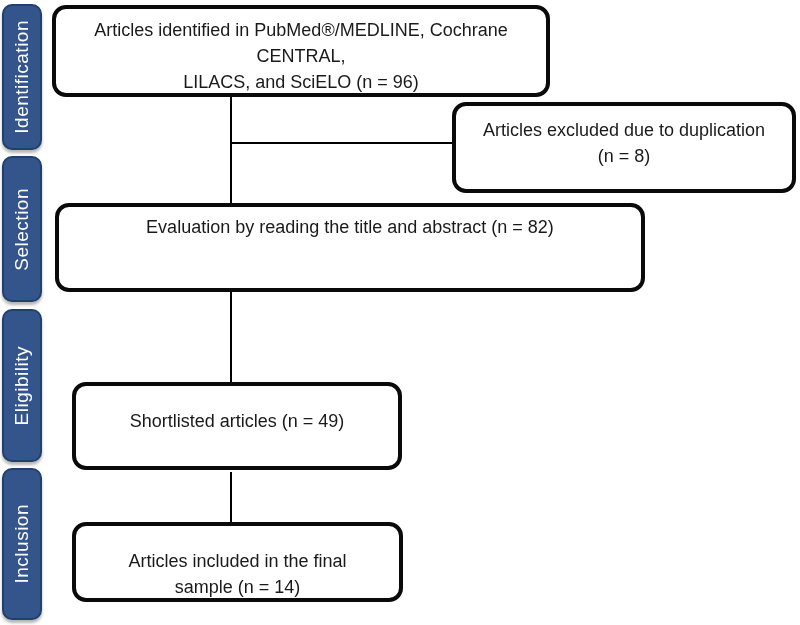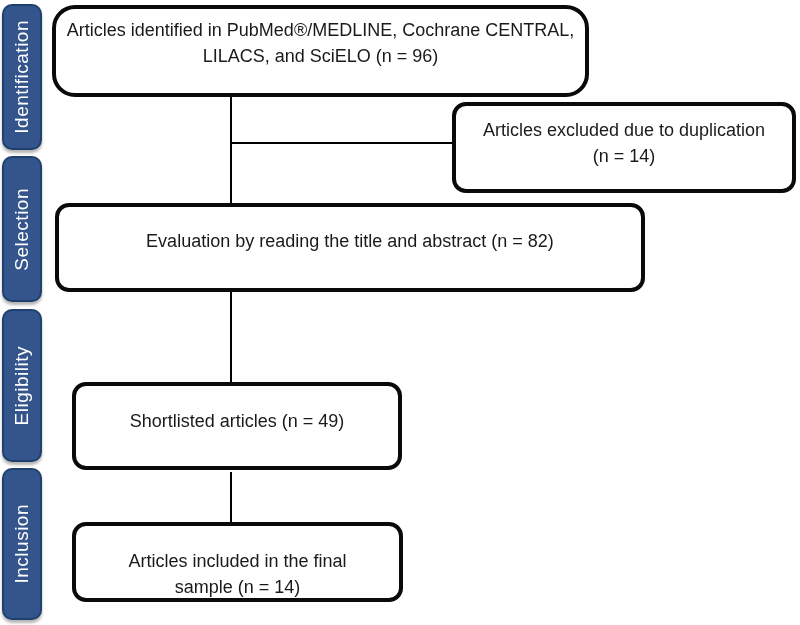--- a/index.html
+++ b/index.html
@@ -54,23 +54,23 @@
     border-radius: 14px;
     box-sizing: border-box;
     display: flex;
     justify-content: center;
     text-align: center;
     color: #1a1a1a;
     font-size: 18px;
     line-height: 26px;
   }
   .box-text { white-space: pre-line; }
-  .box-identified  { left: 52px;  top: 5px;   width: 537px; height: 92px; padding-top: 8px; border-radius: 23px;  }
+  .box-identified  { left: 52px;  top: 5px;   width: 498px; height: 92px; padding-top: 8px;  }
   .box-excluded    { left: 452px; top: 102px; width: 344px; height: 91px; padding-top: 11px; }
-  .box-evaluation  { left: 55px;  top: 203px; width: 590px; height: 89px; padding-top: 21px; }
+  .box-evaluation  { left: 55px;  top: 203px; width: 590px; height: 89px; padding-top: 7px; }
   .box-shortlisted { left: 72px;  top: 382px; width: 330px; height: 88px; padding-top: 22px; }
   .box-final       { left: 72px;  top: 522px; width: 331px; height: 80px; padding-top: 22px;  }
 </style>
 </head>
 <body>
 
 <div class="canvas">
 
   <div class="stage stage-identification">
     <span class="stage-label">Identification</span>
@@ -89,21 +89,21 @@
   <div class="connector conn-h1"></div>
   <div class="connector conn-v2"></div>
   <div class="connector conn-v3"></div>
 
   <div class="box box-identified">
     <span class="box-text">Articles identified in PubMed®/MEDLINE, Cochrane CENTRAL,
 LILACS, and SciELO (n = 96)</span>
   </div>
   <div class="box box-excluded">
     <span class="box-text">Articles excluded due to duplication
-(n = 14)</span>
+(n = 8)</span>
   </div>
   <div class="box box-evaluation">
     <span class="box-text">Evaluation by reading the title and abstract (n = 82)</span>
   </div>
   <div class="box box-shortlisted">
     <span class="box-text">Shortlisted articles (n = 49)</span>
   </div>
   <div class="box box-final">
     <span class="box-text">Articles included in the final
 sample (n = 14)</span>

